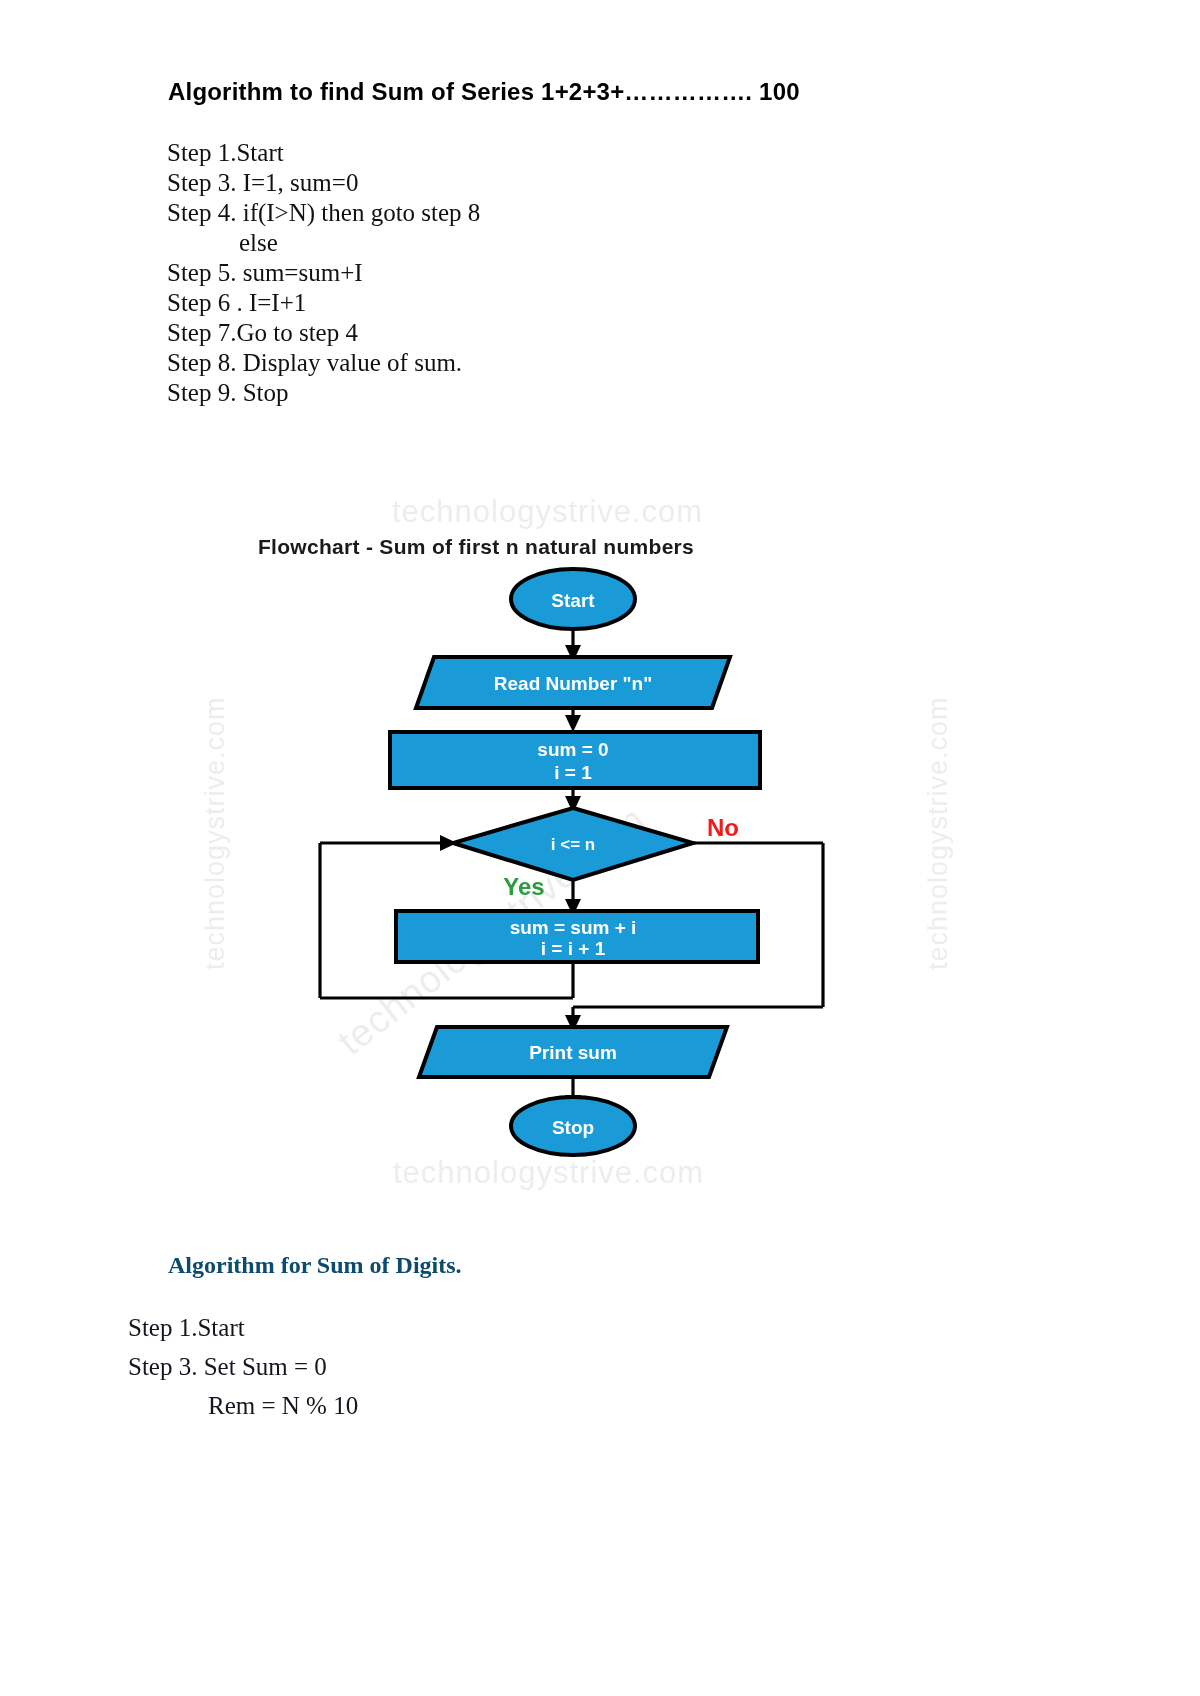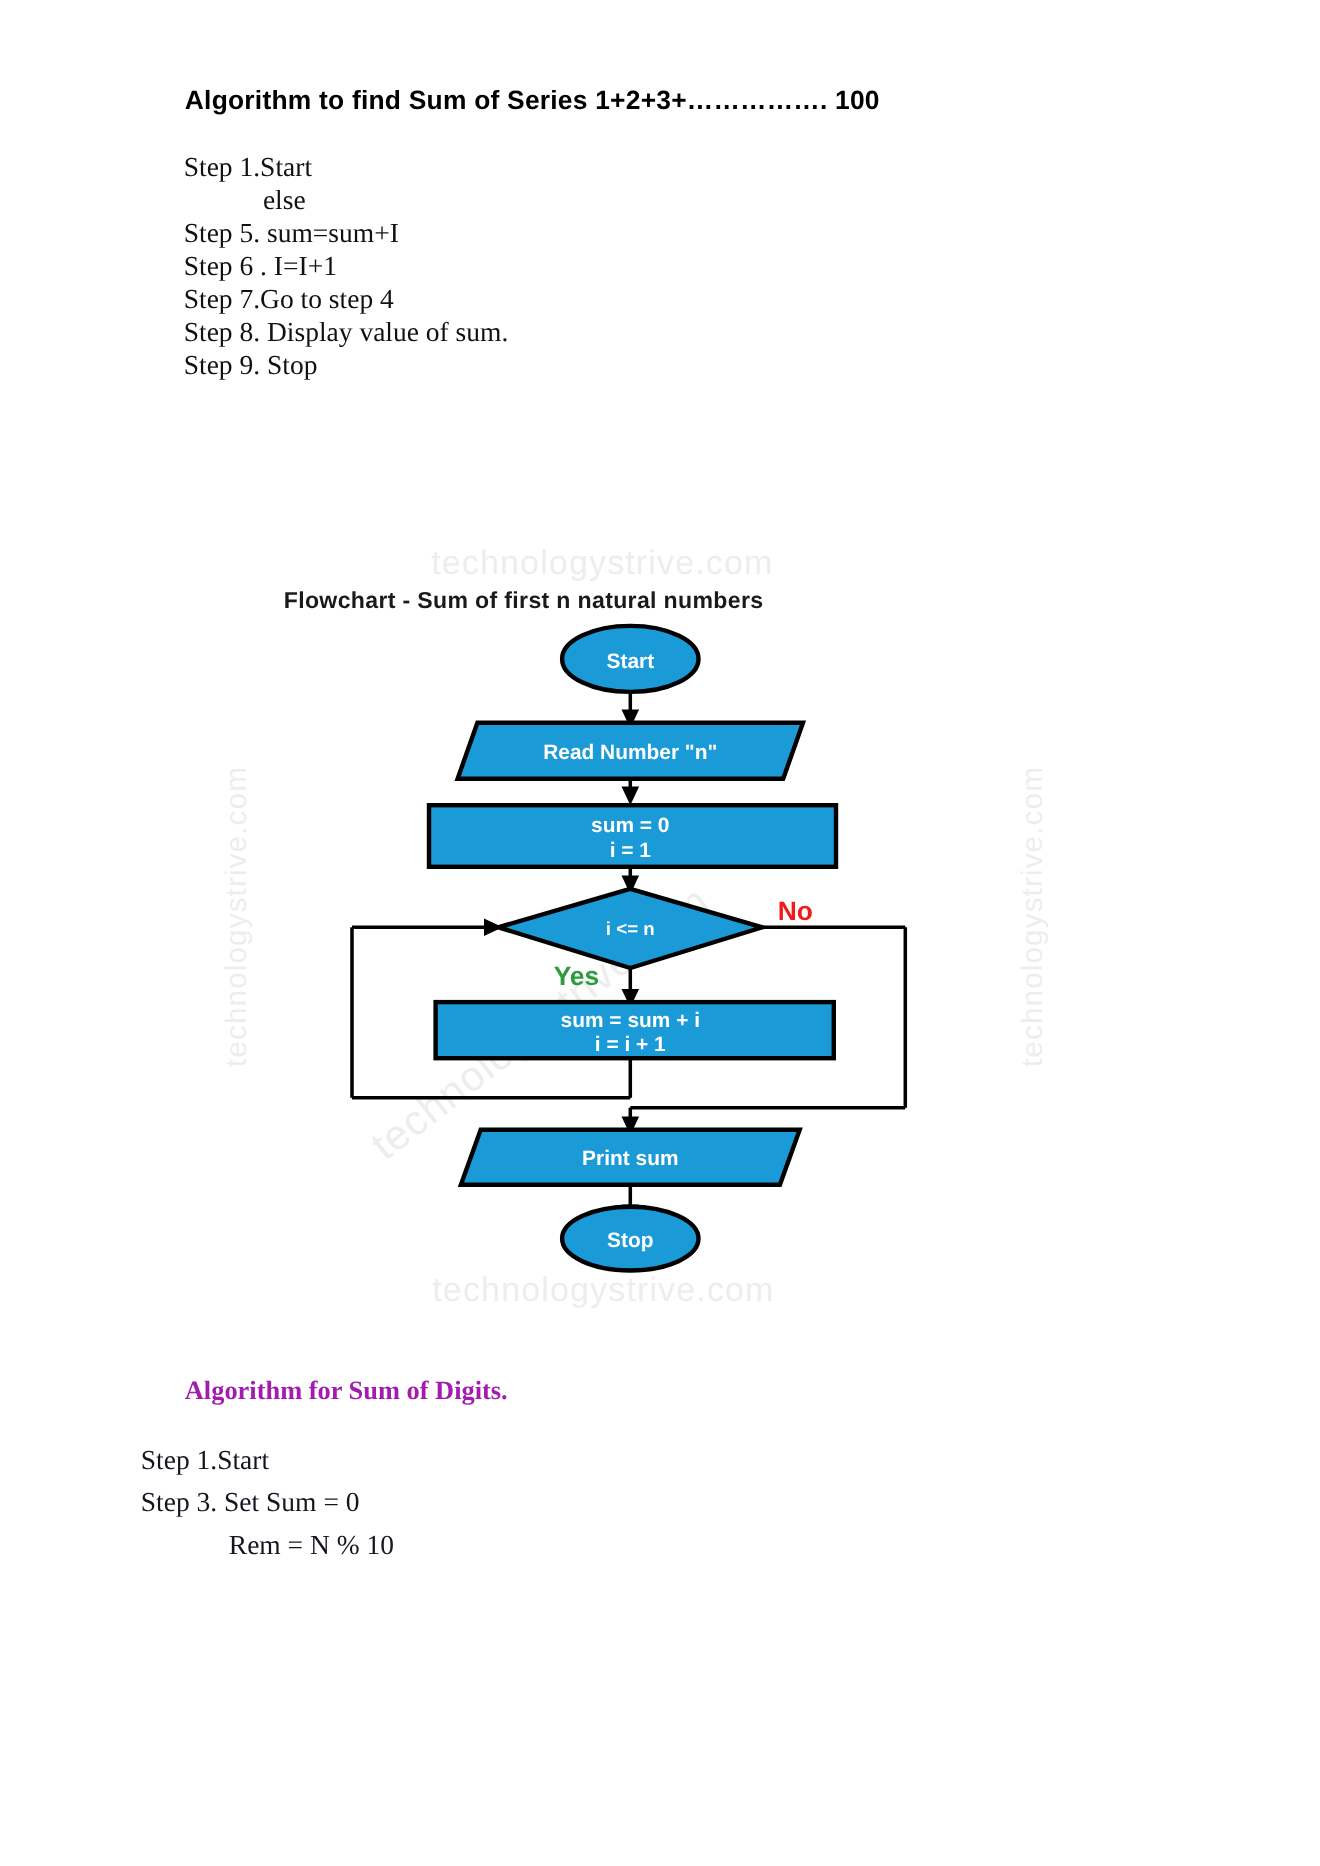--- a/index.html
+++ b/index.html
@@ -37,36 +37,38 @@
     font-family:"Liberation Sans",sans-serif;
     font-weight:400;white-space:nowrap;user-select:none;
   }
   .wm-h{font-size:31px;letter-spacing:1px;}
   .wm-v{font-size:27px;letter-spacing:1px;transform:rotate(-90deg);transform-origin:left top;}
   .wm-d{font-size:38px;letter-spacing:1px;transform:rotate(-38deg);transform-origin:left top;color:#ededee;}
 
   
   #doc-title-2{
     position:absolute;left:168px;top:1252px;
-    font-weight:bold;font-size:24px;color:#a21caf;white-space:nowrap;
+    font-weight:bold;font-size:24px;color:#0c4a6e;white-space:nowrap;
   }
   #steps-list-2{
     position:absolute;left:128px;top:1308px;
     font-size:25px;line-height:39px;color:#13161f;
   }
   #steps-list-2 .step{white-space:nowrap;}
   #steps-list-2 .step.indent{padding-left:80px;text-align:right;}
 </style>
 </head>
 <body>
 
 <div id="doc-title">Algorithm to find Sum of Series 1+2+3+……………. 100</div>
 
 <div id="steps-list">
     <div class="step">Step 1.Start</div>
+    <div class="step">Step 3. I=1, sum=0</div>
+    <div class="step">Step 4. if(I&gt;N) then goto step 8</div>
     <div class="step indent">else</div>
     <div class="step">Step 5. sum=sum+I</div>
     <div class="step">Step 6 . I=I+1</div>
     <div class="step">Step 7.Go to step 4</div>
     <div class="step">Step 8. Display value of sum.</div>
     <div class="step">Step 9. Stop</div>
   </div>
 
 <div id="flowchart">
 

